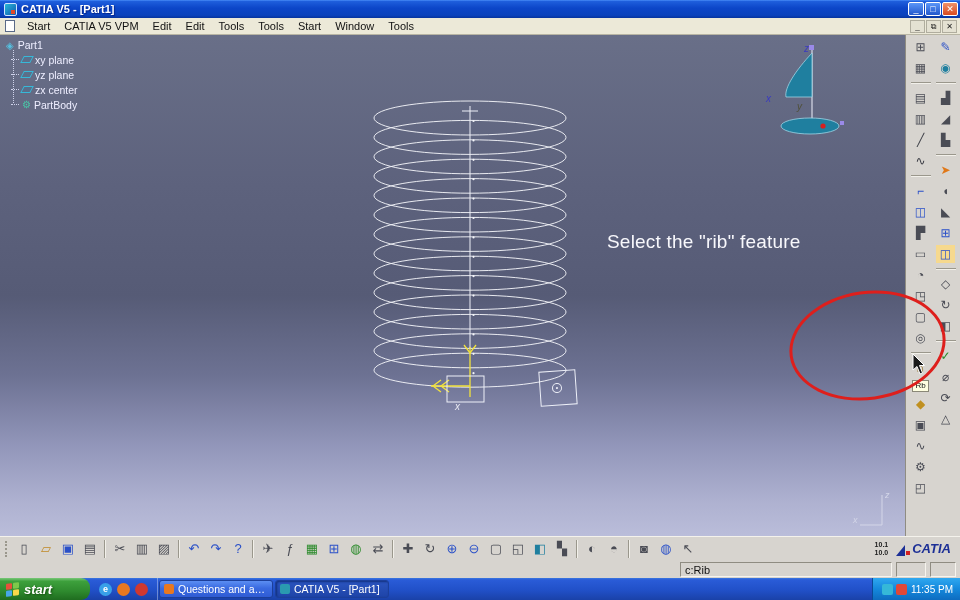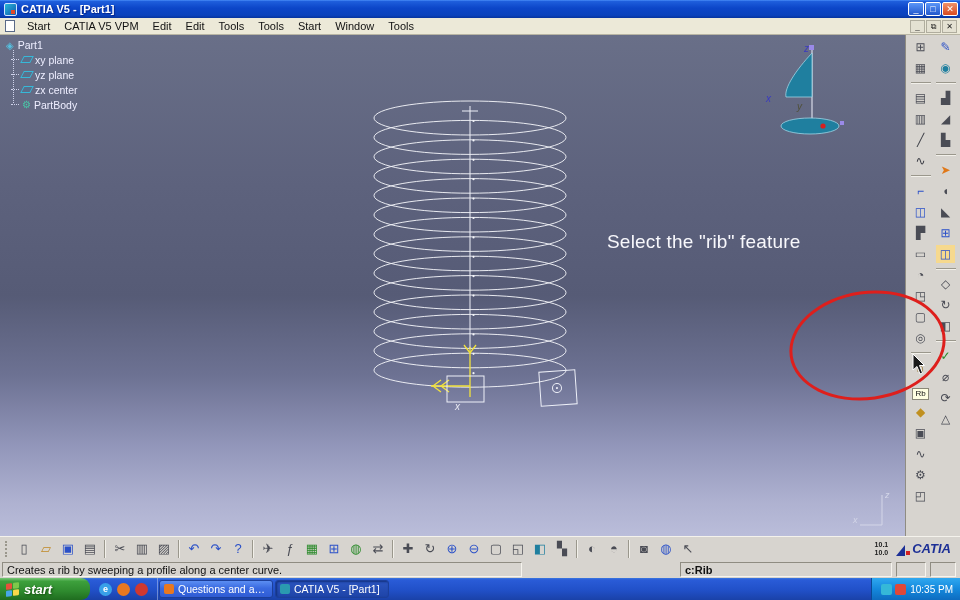--- a/index.html
+++ b/index.html
@@ -56,42 +56,42 @@
   .red-ellipse { position:absolute; left:789px; top:291px; width:157px; height:109px;
     border:3px solid #de1f1c; border-radius:50%; transform:rotate(-8deg); z-index:50; pointer-events:none; }
   .cursor-svg { position:absolute; left:912px; top:353px; z-index:60; pointer-events:none; }
 
   
   .right-toolbar { position:absolute; top:35px; right:0; width:55px; height:501px; background:#d7d4cf;
     border-left:1px solid #8f8c82; display:flex; justify-content:space-between; padding:3px 2px; z-index:10; }
   .rt-col { display:flex; flex-direction:column; align-items:center; gap:3px; width:25px; }
   .ricon { width:19px; height:18px; font-size:12px; line-height:18px; text-align:center; color:#44464e; cursor:default; flex:none; }
   .ricon-sep { width:20px; height:0; border-top:1px solid #9a978c; border-bottom:1px solid #f2f0ea; margin:2px 0; flex:none; }
-  .mini-label { font-size:8px; line-height:10px; background:#ffffe1; border:1px solid #8a8878; padding:0 2px; color:#111; flex:none;margin-top:8px; }
+  .mini-label { font-size:8px; line-height:10px; background:#ffffe1; border:1px solid #8a8878; padding:0 2px; color:#111; flex:none; }
 
   
   .bottom-toolbar { position:absolute; top:536px; left:0; right:0; height:24px; background:#d7d4cf;
     border-top:1px solid #f4f2ec; display:flex; align-items:center; padding:0 5px; gap:2px; z-index:10; }
   .bt-handle { width:3px; height:16px; border-left:2px dotted #9a978c; margin-right:4px; flex:none; }
   .bicon { width:20px; height:19px; font-size:13px; line-height:19px; text-align:center; color:#45474f; flex:none; cursor:default; }
   .bicon-sep { width:1px; height:18px; border-left:1px solid #9a978c; border-right:1px solid #f2f0ea; margin:0 2px; flex:none; }
   .versions { margin-left:auto; font-size:7px; line-height:8px; color:#222; font-weight:bold; flex:none; }
   .logo { display:flex; align-items:flex-end; margin:0 4px 0 6px; font-style:italic; font-weight:bold;
     color:#1c2f96; font-size:13px; flex:none; }
   .logo-swoosh { width:0; height:0; border-left:9px solid transparent; border-bottom:11px solid #1c2f96; margin-right:1px; }
   .logo-dot { width:4px; height:4px; background:#d42020; margin:0 2px 1px 0; }
 
   
   .statusbar { position:absolute; top:560px; left:0; right:0; height:18px; background:#d7d4cf;
     display:flex; align-items:center; padding:1px 2px; gap:4px; font-size:11px; color:#111; z-index:10; }
   .sunken { border-top:1px solid #8f8c82; border-left:1px solid #8f8c82;
     border-bottom:1px solid #f6f4ee; border-right:1px solid #f6f4ee; }
   .status-msg { flex:0 0 520px; height:15px; line-height:14px; padding:0 4px; white-space:nowrap; overflow:hidden; }
   .status-spacer { flex:1; }
-  .status-cmd { flex:0 0 212px; height:15px; line-height:14px; padding:0 4px; white-space:nowrap; overflow:hidden;font-weight:bold; }
+  .status-cmd { flex:0 0 212px; height:15px; line-height:14px; padding:0 4px; white-space:nowrap; overflow:hidden; }
   .status-cell-a { flex:0 0 30px; height:15px; }
   .status-cell-b { flex:0 0 26px; height:15px; margin-right:2px; }
 
   
   .taskbar { position:absolute; top:578px; left:0; right:0; height:22px;
     background:linear-gradient(180deg,#3a77e0 0%,#2a5cd8 8%,#2150c8 55%,#1a41a8 100%);
     display:flex; align-items:stretch; z-index:30; }
   .start-btn { width:90px; flex:none; background:linear-gradient(180deg,#79c879 0%,#3da03c 15%,#2e8a2e 60%,#1f6c1f 100%);
     border-radius:0 9px 9px 0; display:flex; align-items:center; gap:5px; padding:0 10px 0 6px; color:#fff;
     font-weight:bold; font-style:italic; font-size:13px; text-shadow:1px 1px 2px #14500f; }
@@ -354,21 +354,20 @@
       <div>10.0</div>
     </div>
     <div class="logo">
       <span class="logo-swoosh"></span>
       <span class="logo-dot"></span>
       <span>CATIA</span>
     </div>
   </div>
 
   <div class="statusbar">
-    <div class="status-msg sunken">Creates a rib by sweeping a profile along a center curve.</div>
     <div class="status-spacer"></div>
     <div class="status-cmd sunken">c:Rib</div>
     <div class="status-cell-a sunken"></div>
     <div class="status-cell-b sunken"></div>
   </div>
 
   <div class="taskbar">
     <div class="start-btn">
       <span class="win-flag">
         <span class="fs fs-r"></span>
@@ -391,17 +390,17 @@
         <div class="task-btn active">
           <span class="task-ico" style="background: rgb(42, 154, 176);"></span>
           <span class="task-label">CATIA V5 - [Part1]</span>
         </div>
       </div>
     <div class="tray">
       <div class="tray-icons">
           <div class="tray-ico" style="background: rgb(53, 184, 216);"></div>
           <div class="tray-ico" style="background: rgb(224, 72, 56);"></div>
         </div>
-      <div class="tray-time">10:35 PM</div>
+      <div class="tray-time">11:35 PM</div>
     </div>
   </div>
 
 </div>
 
 </body></html>

